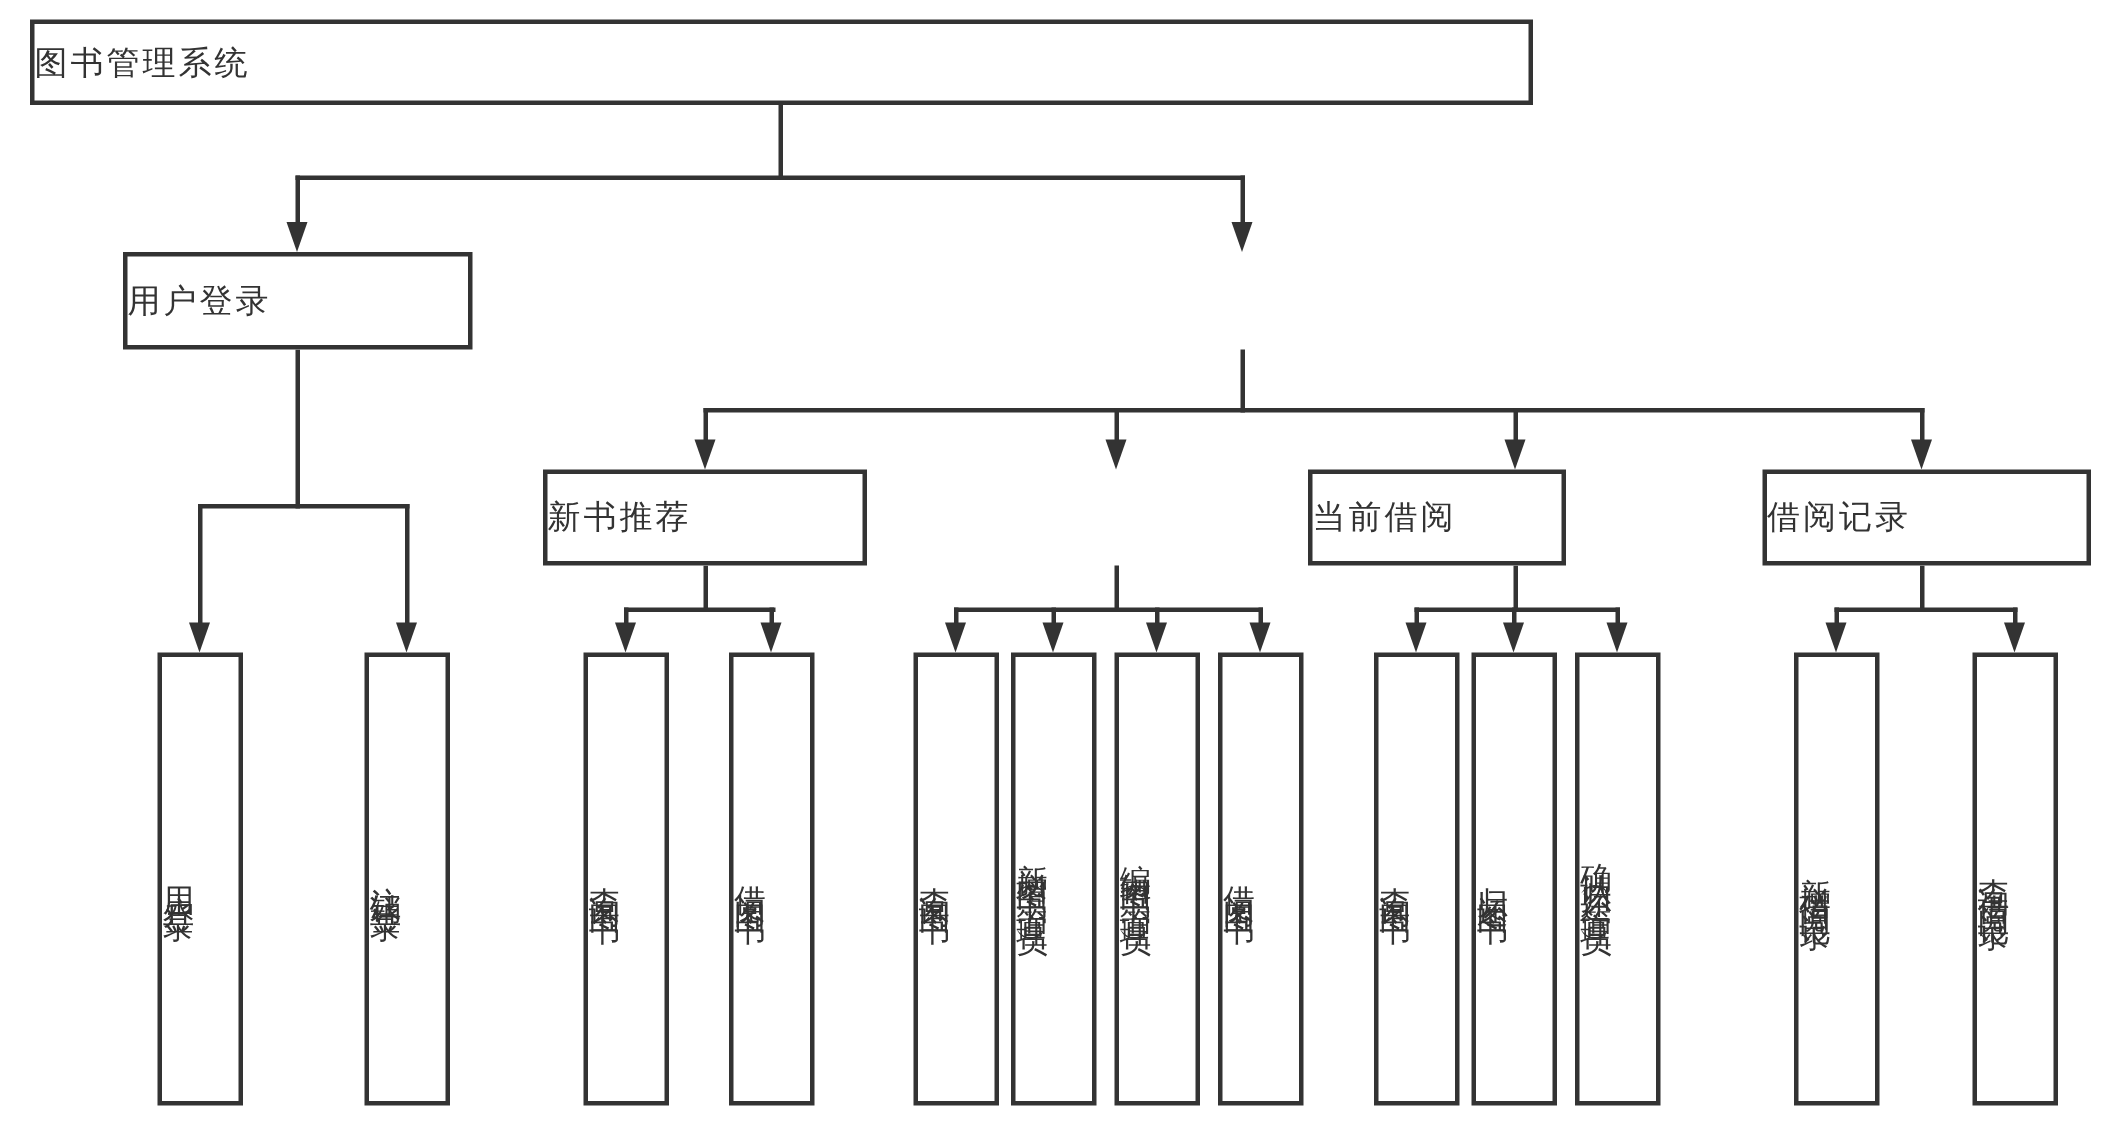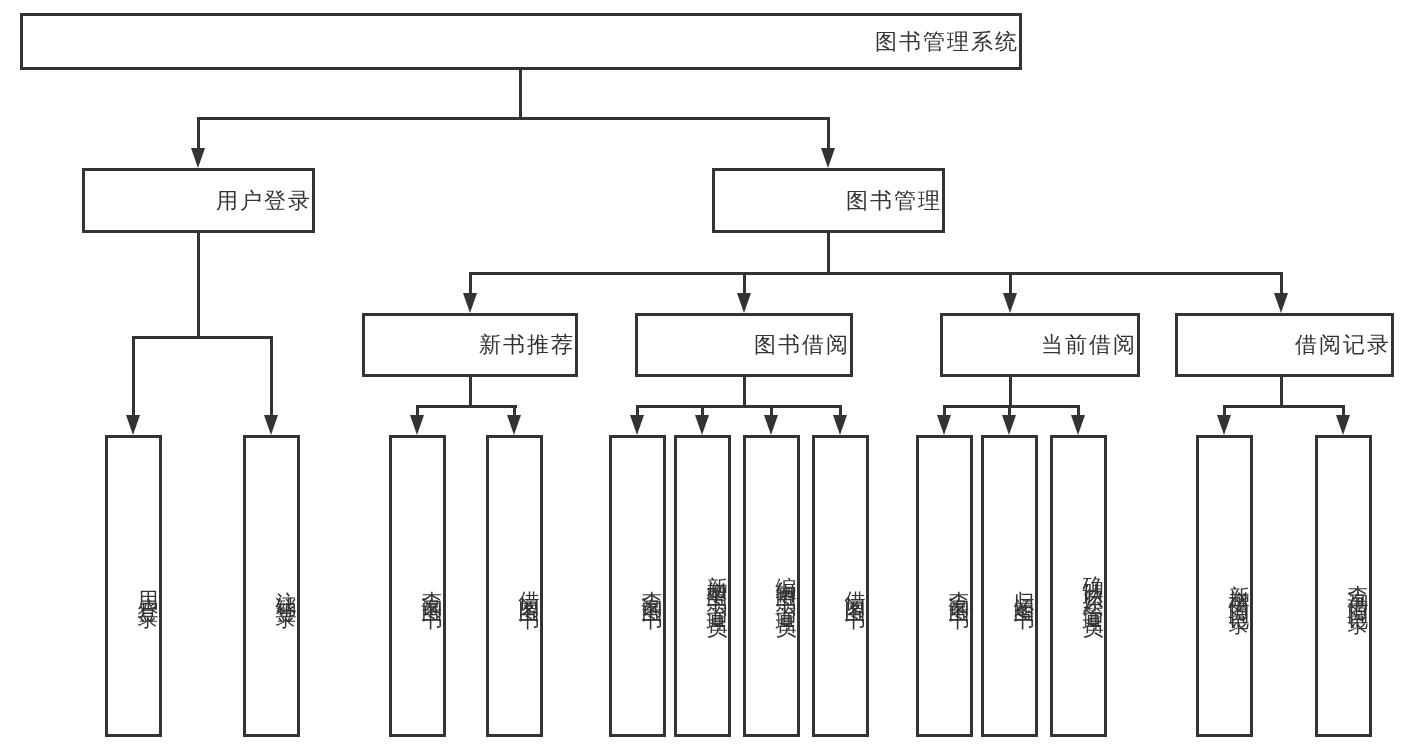--- a/index.html
+++ b/index.html
@@ -2,21 +2,21 @@
 <html><head>
 <meta charset="utf-8">
 <style>
   html,body{margin:0;padding:0;background:#ffffff;}
   .canvas{
     position:relative;width:1405px;height:747px;background:#ffffff;overflow:hidden;
     font-family:"Liberation Sans", sans-serif;
   }
   .node{
     position:absolute;box-sizing:border-box;border:3px solid #333333;background:#ffffff;
-    display:flex;align-items:center;justify-content:flex-end;padding-left:28px;
+    display:flex;align-items:center;justify-content:flex-start;
   }
   .node .hl{
     font-size:22px;color:#333333;letter-spacing:2px;white-space:nowrap;
   }
   .leaf{width:57px;height:302px;}
   .leaf .vl{
     writing-mode:vertical-rl;text-orientation:mixed;
     font-size:21px;color:#333333;letter-spacing:6px;line-height:1;
   }
   .line{position:absolute;background:#333333;}
@@ -94,31 +94,25 @@
   <div class="arrow" style="left:1217px;top:415px"></div>
   <div class="arrow" style="left:1336px;top:415px"></div>
 
   <div class="node" style="left:20px;top:13px;width:1002px;height:57px">
     <span class="hl">图书管理系统</span>
   </div>
 
   <div class="node" style="left:82px;top:168px;width:233px;height:65px">
     <span class="hl">用户登录</span>
   </div>
-  <div class="node" style="left:712px;top:168px;width:233px;height:65px">
-    <span class="hl">图书管理</span>
-  </div>
 
   <div class="node" style="left:362px;top:313px;width:216px;height:64px">
     <span class="hl">新书推荐</span>
   </div>
-  <div class="node" style="left:635px;top:313px;width:218px;height:64px">
-    <span class="hl">图书借阅</span>
-  </div>
-  <div class="node" style="left:940px;top:313px;width:200px;height:64px">
+  <div class="node" style="left:872px;top:313px;width:172px;height:64px">
     <span class="hl">当前借阅</span>
   </div>
   <div class="node" style="left:1175px;top:313px;width:219px;height:64px">
     <span class="hl">借阅记录</span>
   </div>
 
   <div class="node leaf" style="left:105px;top:435px">
     <span class="vl">用户登录</span>
   </div>
   <div class="node leaf" style="left:243px;top:435px">

